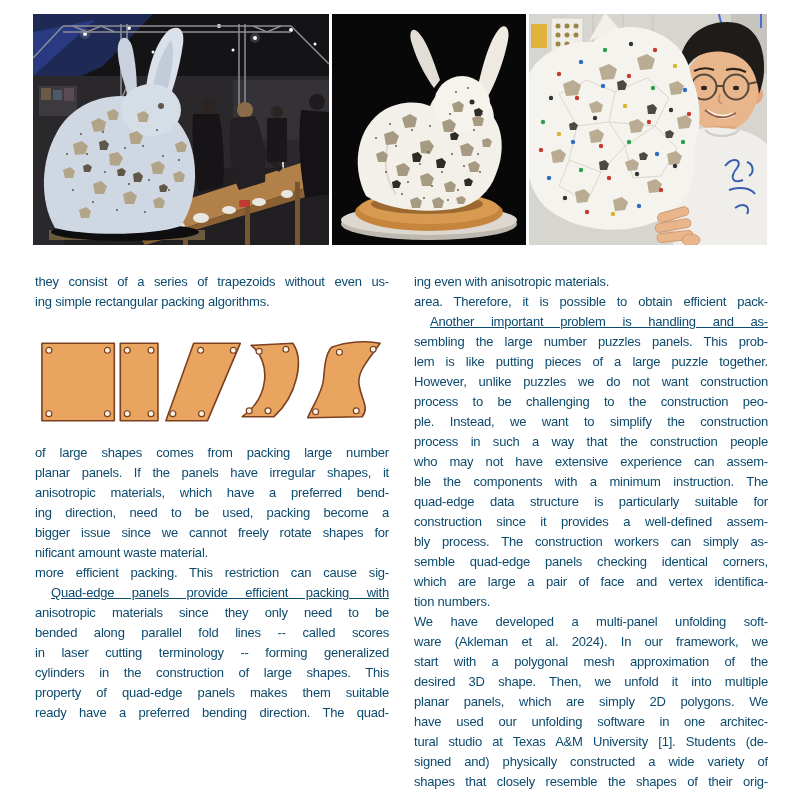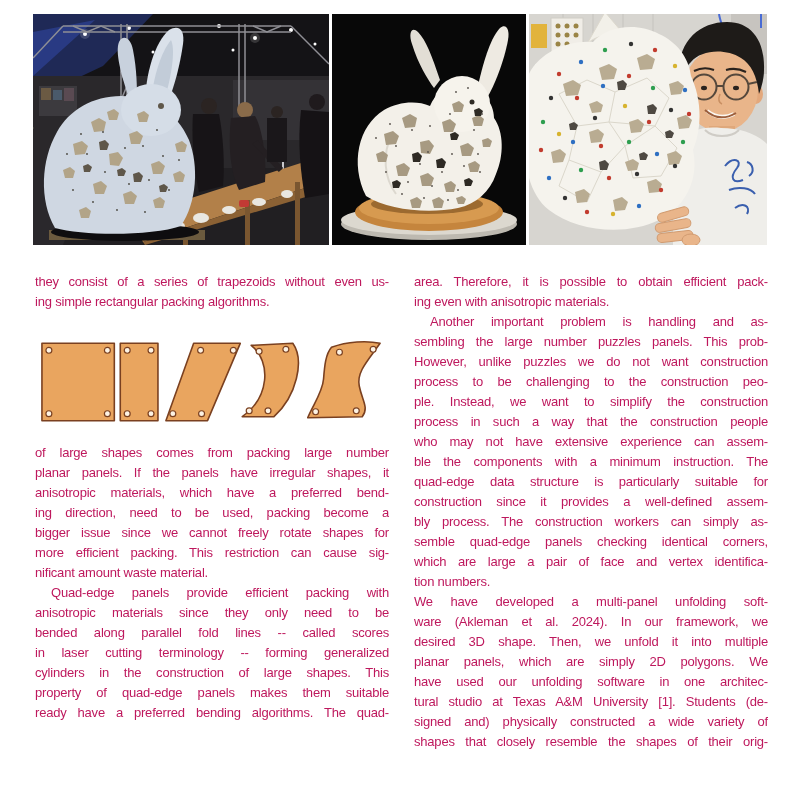--- a/index.html
+++ b/index.html
@@ -1,24 +1,24 @@
 <!DOCTYPE html>
 <html><head>
 <meta charset="utf-8">
 <style>
   html,body{margin:0;padding:0;background:#ffffff;}
   .page{position:relative;width:800px;height:800px;background:#ffffff;overflow:hidden;
-        font-family:"Liberation Sans",sans-serif;color:#be185d;}
+        font-family:"Liberation Sans",sans-serif;color:#0c4a6e;}
   .photo-strip{position:absolute;left:33px;top:14px;width:734px;height:231px;display:flex;gap:3px;}
   .photo{height:231px;display:block;}
   .columns{position:absolute;left:35px;top:272px;width:733px;display:flex;gap:25px;}
   .column{width:354px;font-size:13px;line-height:20px;letter-spacing:-0.2px;}
   .tline{height:20px;overflow:hidden;text-align:justify;text-align-last:justify;white-space:nowrap0;}
   .tline.end{text-align-last:left;}
-  .tline.indent{text-indent:16px;}
+  .tline.indent{text-indent:16px;text-decoration:underline;}
   .figure-block{margin:26px 0 17px 0;height:88px;}
   .figure-block svg{display:block;}
 </style>
 </head>
 <body>
 
 <div class="page">
 
   <div class="photo-strip">
 
@@ -412,51 +412,53 @@
           </g>
         </svg>
       </div>
 
       <div id="lcol-bottom">
           <div class="tline">of large shapes comes from packing large number</div>
           <div class="tline">planar panels.  If the panels have irregular shapes, it</div>
           <div class="tline">anisotropic materials, which have a preferred bend-</div>
           <div class="tline">ing direction, need to be used, packing become a</div>
           <div class="tline">bigger issue since we cannot freely rotate shapes for</div>
+          <div class="tline end">nificant amount waste material.</div>
           <div class="tline">more efficient packing. This restriction can cause sig-</div>
-          <div class="tline end">nificant amount waste material.</div>
           <div class="tline indent">Quad-edge panels provide efficient packing with</div>
           <div class="tline">anisotropic materials since they only need to be</div>
           <div class="tline">bended along parallel fold lines -- called scores</div>
           <div class="tline">in laser cutting terminology -- forming generalized</div>
           <div class="tline">cylinders in the construction of large shapes.  This</div>
           <div class="tline">property of quad-edge panels makes them suitable</div>
-          <div class="tline">ready have a preferred bending algorithms. The quad-</div>
+          <div class="tline">ready have a preferred bending direction. The quad-</div>
         </div>
     </div>
 
     <div class="column" id="rcol">
+        <div class="tline end">ing even with anisotropic materials.</div>
         <div class="tline">area. Therefore, it is possible to obtain efficient pack-</div>
-        <div class="tline end">ing even with anisotropic materials.</div>
         <div class="tline indent">Another important problem is handling and as-</div>
         <div class="tline">sembling the large number puzzles panels. This prob-</div>
+        <div class="tline">lem is like putting pieces of a large puzzle together.</div>
         <div class="tline">However, unlike puzzles we do not want construction</div>
         <div class="tline">process to be challenging to the construction peo-</div>
         <div class="tline">ple.  Instead, we want to simplify the construction</div>
         <div class="tline">process in such a way that the construction people</div>
         <div class="tline">who may not have extensive experience can assem-</div>
         <div class="tline">ble the components with a minimum instruction. The</div>
         <div class="tline">quad-edge data structure is particularly suitable for</div>
         <div class="tline">construction since it provides a well-defined assem-</div>
         <div class="tline">bly process. The construction workers can simply as-</div>
         <div class="tline">semble quad-edge panels checking identical corners,</div>
         <div class="tline">which are large a pair of face and vertex identifica-</div>
         <div class="tline end">tion numbers.</div>
         <div class="tline">We have developed a multi-panel unfolding soft-</div>
         <div class="tline">ware (Akleman et al.  2024).  In our framework, we</div>
+        <div class="tline">start with a polygonal mesh approximation of the</div>
         <div class="tline">desired 3D shape.  Then, we unfold it into multiple</div>
         <div class="tline">planar panels, which are simply 2D polygons.  We</div>
         <div class="tline">have used our unfolding software in one architec-</div>
         <div class="tline">tural studio at Texas A&amp;M University [1]. Students (de-</div>
         <div class="tline">signed and) physically constructed a wide variety of</div>
         <div class="tline">shapes that closely resemble the shapes of their orig-</div>
       </div>
   </div>
 </div>
 

